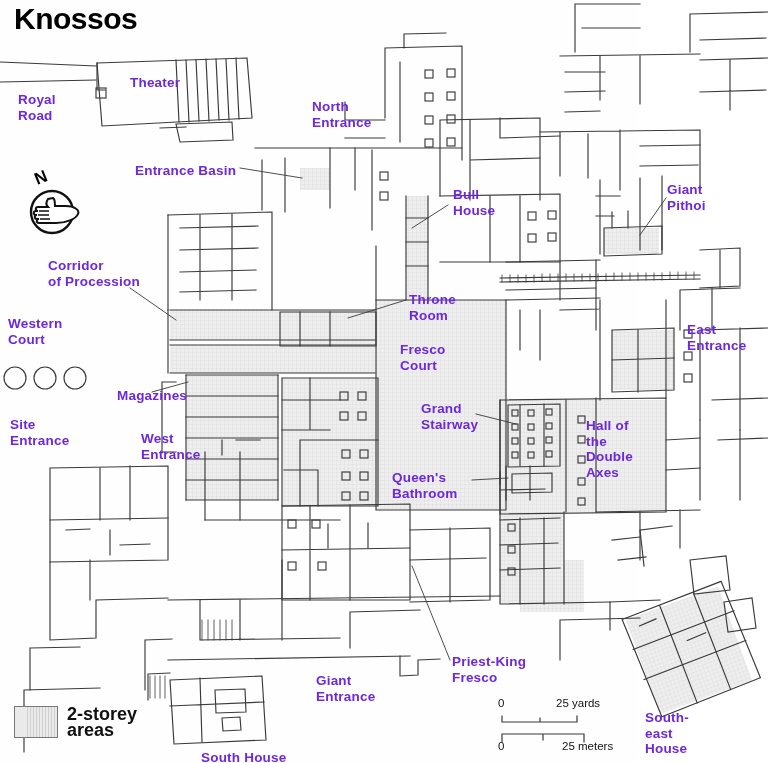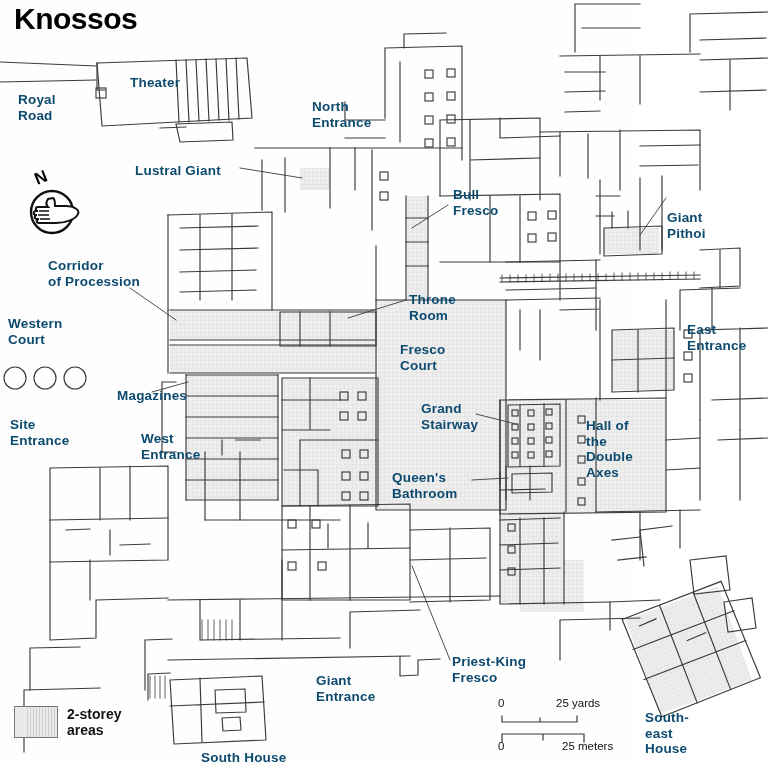--- a/index.html
+++ b/index.html
@@ -22,21 +22,21 @@
   
   #plan-svg{position:absolute;left:0;top:0;width:768px;height:763px;}
 
   
   .maplabel{
     position:absolute;
     font-family:"Liberation Sans", sans-serif;
     font-weight:bold;
     font-size:13.5px;
     line-height:15.5px;
-    color:#0c4a6e;
+    color:#6d28d9;
     letter-spacing:0.2px;
     white-space:pre-line;
     text-align:center;
   }
   .maplabel.left{text-align:left;}
 
   
   #compass{position:absolute;left:22px;top:172px;width:66px;height:66px;}
   #compass-n{
     position:absolute;left:13px;top:-4px;
@@ -49,21 +49,21 @@
   #legend{position:absolute;left:14px;top:706px;display:flex;align-items:center;gap:9px;}
   #legend-swatch{
     width:42px;height:30px;
     border:1px solid #777;
     background:
       repeating-linear-gradient(0deg,#cfcfcf 0,#cfcfcf .5px,transparent .5px,transparent 3px),
       repeating-linear-gradient(90deg,#cfcfcf 0,#cfcfcf .5px,transparent .5px,transparent 3px),
       #eaeaea;
   }
   #legend-label{
-    font-size:14px;font-weight:bold;line-height:16px;white-space:pre-line;
+    font-size:18px;font-weight:bold;line-height:16px;white-space:pre-line;
   }
 
   
   #scalebars{position:absolute;left:498px;top:697px;width:150px;height:58px;}
   .scale-text{position:absolute;font-size:11.5px;font-weight:normal;}
   .sb-yards-zero{left:0px;top:0px;}
   .sb-yards-val{left:58px;top:0px;}
   .sb-meters-zero{left:0px;top:43px;}
   .sb-meters-val{left:64px;top:43px;}
 </style>
@@ -401,24 +401,24 @@
       <path d="M17 39 L27 39 M16 43 L27 43 M18 47 L28 47" stroke="#111" stroke-width="1.6"></path>
     </svg>
   </div>
 
   <div id="labels-layer">
       <div class="maplabel left" style="left: 18px; top: 92px;">Royal
 Road</div>
       <div class="maplabel left" style="left: 130px; top: 75px;">Theater</div>
       <div class="maplabel left" style="left: 312px; top: 99px;">North
 Entrance</div>
-      <div class="maplabel left" style="left: 135px; top: 163px;">Lustral Giant</div>
+      <div class="maplabel left" style="left: 135px; top: 163px;">Entrance Basin</div>
       <div class="maplabel left" style="left: 453px; top: 187px;">Bull
-Fresco</div>
-      <div class="maplabel left" style="left: 667px; top: 182px; margin-top: 28px;">Giant Pithoi</div>
+House</div>
+      <div class="maplabel left" style="left: 667px; top: 182px;">Giant Pithoi</div>
       <div class="maplabel left" style="left: 48px; top: 258px;">Corridor
 of Procession</div>
       <div class="maplabel left" style="left: 409px; top: 292px;">Throne
 Room</div>
       <div class="maplabel left" style="left: 8px; top: 316px;">Western
 Court</div>
       <div class="maplabel left" style="left: 400px; top: 342px;">Fresco
 Court</div>
       <div class="maplabel left" style="left: 687px; top: 322px;">East
 Entrance</div>

